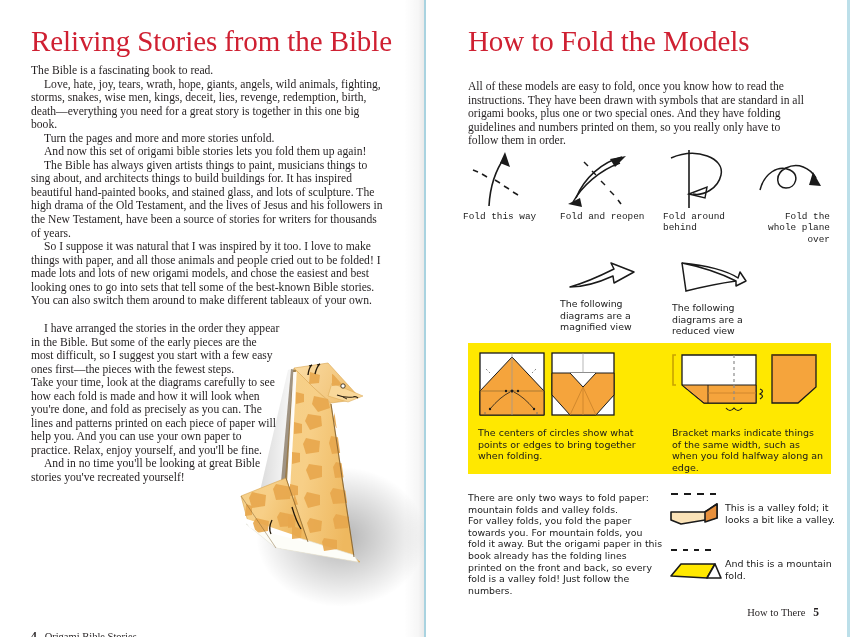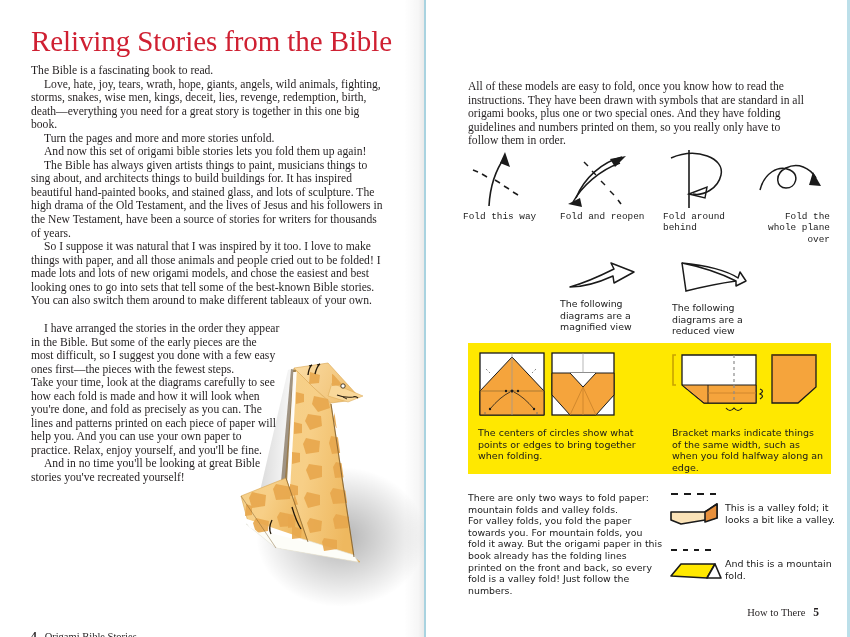--- a/index.html
+++ b/index.html
@@ -106,21 +106,21 @@
     <div class="body-text l-text">
       <p>The Bible is a fascinating book to read.</p>
       <p class="ind">Love, hate, joy, tears, wrath, hope, giants, angels, wild animals, fighting, storms, snakes, wise men, kings, deceit, lies, revenge, redemption, birth, death—everything you need for a great story is together in this one big book.</p>
       <p class="ind">Turn the pages and more and more stories unfold.</p>
       <p class="ind">And now this set of origami bible stories lets you fold them up again!</p>
       <p class="ind">The Bible has always given artists things to paint, musicians things to sing about, and architects things to build buildings for. It has inspired beautiful hand-painted books, and stained glass, and lots of sculpture. The high drama of the Old Testament, and the lives of Jesus and his followers in the New Testament, have been a source of stories for writers for thousands of years.</p>
       <p class="ind">So I suppose it was natural that I was inspired by it too. I love to make things with paper, and all those animals and people cried out to be folded! I made lots and lots of new origami models, and chose the easiest and best looking ones to go into sets that tell some of the best-known Bible stories. You can also switch them around to make different tableaux of your own.</p>
     </div>
 
     <div class="body-text l-text-narrow">
-      <p class="ind">I have arranged the stories in the order they appear in the Bible. But some of the early pieces are the most difficult, so I suggest you done with a few easy ones first—the pieces with the fewest steps.</p>
+      <p class="ind">I have arranged the stories in the order they appear in the Bible. But some of the early pieces are the most difficult, so I suggest you start with a few easy ones first—the pieces with the fewest steps.</p>
       <p>Take your time, look at the diagrams carefully to see how each fold is made and how it will look when you're done, and fold as precisely as you can. The lines and patterns printed on each piece of paper will help you. And you can use your own paper to practice. Relax, enjoy yourself, and you'll be fine.</p>
       <p class="ind">And in no time you'll be looking at great Bible stories you've recreated yourself!</p>
     </div>
 
     <div class="giraffe-wrap">
       <svg width="190" height="250" viewBox="0 0 190 250">
         <defs>
           <linearGradient id="gbody" x1="0" y1="0" x2="1" y2="0.4">
             <stop offset="0%" stop-color="#f6d089"></stop>
             <stop offset="45%" stop-color="#f7cf87"></stop>
@@ -214,20 +214,21 @@
     </div>
 
     <div class="footer f-left">
       <span class="num">4</span>
       &nbsp;&nbsp;<span>Origami Bible Stories</span>
     </div>
   </div>
 
   <div class="page page-right">
 
+    <h1 class="title r-title">How to Fold the Models</h1>
 
     <div class="body-text r-text">
       <p>All of these models are easy to fold, once you know how to read the instructions. They have been drawn with symbols that are standard in all origami books, plus one or two special ones. And they have folding guidelines and numbers printed on them, so you really only have to follow them in order.</p>
     </div>
 
     <div class="symbols">
 
       <div class="symrow">
 
         <div class="sym" style="width:97px;">

